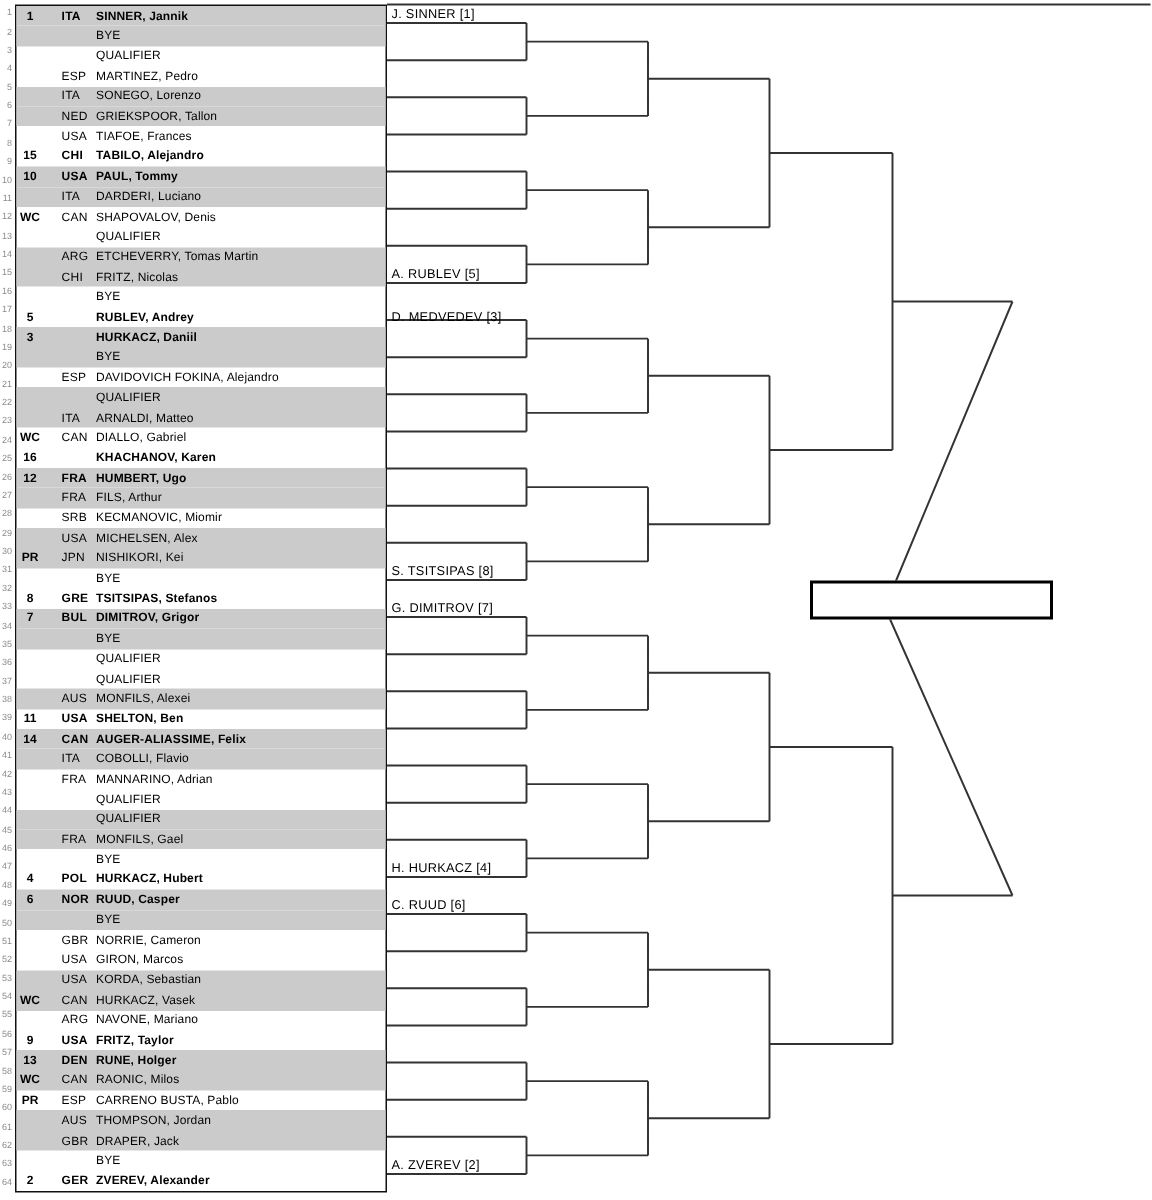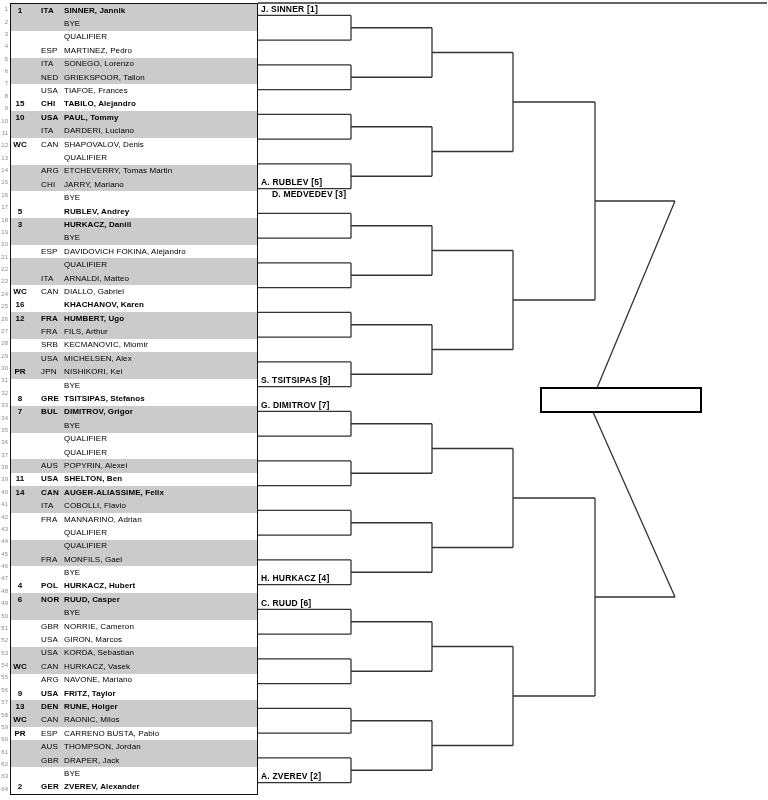--- a/index.html
+++ b/index.html
@@ -25,21 +25,21 @@
   }
   .row{ flex:1 1 0; display:flex; align-items:center; padding-left:1px; font-size:8px; line-height:1; white-space:nowrap; overflow:hidden;}
   .row.stripe{ background:var(--stripe); }
   .col-tag{ width:16px; text-align:center; font-weight:700; flex:none;}
   .col-cc{ width:19px; margin-left:13px; flex:none; letter-spacing:0.2px;}
   .col-name{ margin-left:4px; letter-spacing:0.1px;}
   .b{ font-weight:700; }
   #bracket{ position:absolute; left:0; top:0; pointer-events:none;}
   .adv-label{
     position:absolute; left:261px; width:120px; height:11px;
-    font-size:8.5px; font-weight:700; line-height:11px; letter-spacing:0.2px; white-space:nowrap;
+    font-size:8.5px; font-weight:400; line-height:11px; letter-spacing:0.2px; white-space:nowrap;
   }
   #final-box{
     position:absolute; left:540px; top:387px; width:158px; height:22px;
     border:2px solid #000000; background:#ffffff;
   }
 </style>
 </head>
 <body>
 
 <div class="sheet">
@@ -171,21 +171,21 @@
         <span class="col-name">QUALIFIER</span>
       </div>
       <div class="row stripe">
         <span class="col-tag b"></span>
         <span class="col-cc">ARG</span>
         <span class="col-name">ETCHEVERRY, Tomas Martin</span>
       </div>
       <div class="row stripe">
         <span class="col-tag b"></span>
         <span class="col-cc">CHI</span>
-        <span class="col-name">JARRY, Mariano</span>
+        <span class="col-name">FRITZ, Nicolas</span>
       </div>
       <div class="row">
         <span class="col-tag b"></span>
         <span class="col-cc"></span>
         <span class="col-name">BYE</span>
       </div>
       <div class="row">
         <span class="col-tag b">5</span>
         <span class="col-cc b"></span>
         <span class="col-name b">RUBLEV, Andrey</span>
@@ -276,21 +276,21 @@
         <span class="col-name">QUALIFIER</span>
       </div>
       <div class="row">
         <span class="col-tag b"></span>
         <span class="col-cc"></span>
         <span class="col-name">QUALIFIER</span>
       </div>
       <div class="row stripe">
         <span class="col-tag b"></span>
         <span class="col-cc">AUS</span>
-        <span class="col-name">POPYRIN, Alexei</span>
+        <span class="col-name">MONFILS, Alexei</span>
       </div>
       <div class="row">
         <span class="col-tag b">11</span>
         <span class="col-cc b">USA</span>
         <span class="col-name b">SHELTON, Ben</span>
       </div>
       <div class="row stripe">
         <span class="col-tag b">14</span>
         <span class="col-cc b">CAN</span>
         <span class="col-name b">AUGER-ALIASSIME, Felix</span>
@@ -405,21 +405,21 @@
         <span class="col-cc b">GER</span>
         <span class="col-name b">ZVEREV, Alexander</span>
       </div>
     </div>
   <svg id="bracket" width="768" height="800" viewBox="0 0 768 800">
     <path id="bracket-path" fill="none" stroke="#333333" stroke-width="1.3" d="M258,3L767,3M258,15.375L351,15.375M258,40.125L351,40.125M258,64.875L351,64.875M258,89.625L351,89.625M258,114.375L351,114.375M258,139.125L351,139.125M258,163.875L351,163.875M258,188.625L351,188.625M258,213.375L351,213.375M258,238.125L351,238.125M258,262.875L351,262.875M258,287.625L351,287.625M258,312.375L351,312.375M258,337.125L351,337.125M258,361.875L351,361.875M258,386.625L351,386.625M258,411.375L351,411.375M258,436.125L351,436.125M258,460.875L351,460.875M258,485.625L351,485.625M258,510.375L351,510.375M258,535.125L351,535.125M258,559.875L351,559.875M258,584.625L351,584.625M258,609.375L351,609.375M258,634.125L351,634.125M258,658.875L351,658.875M258,683.625L351,683.625M258,708.375L351,708.375M258,733.125L351,733.125M258,757.875L351,757.875M258,782.625L351,782.625M351,15.375L351,40.125M351,64.875L351,89.625M351,114.375L351,139.125M351,163.875L351,188.625M351,213.375L351,238.125M351,262.875L351,287.625M351,312.375L351,337.125M351,361.875L351,386.625M351,411.375L351,436.125M351,460.875L351,485.625M351,510.375L351,535.125M351,559.875L351,584.625M351,609.375L351,634.125M351,658.875L351,683.625M351,708.375L351,733.125M351,757.875L351,782.625M351,27.75L432,27.75M351,77.25L432,77.25M351,126.75L432,126.75M351,176.25L432,176.25M351,225.75L432,225.75M351,275.25L432,275.25M351,324.75L432,324.75M351,374.25L432,374.25M351,423.75L432,423.75M351,473.25L432,473.25M351,522.75L432,522.75M351,572.25L432,572.25M351,621.75L432,621.75M351,671.25L432,671.25M351,720.75L432,720.75M351,770.25L432,770.25M432,27.75L432,77.25M432,126.75L432,176.25M432,225.75L432,275.25M432,324.75L432,374.25M432,423.75L432,473.25M432,522.75L432,572.25M432,621.75L432,671.25M432,720.75L432,770.25M432,52.5L513,52.5M432,151.5L513,151.5M432,250.5L513,250.5M432,349.5L513,349.5M432,448.5L513,448.5M432,547.5L513,547.5M432,646.5L513,646.5M432,745.5L513,745.5M513,52.5L513,151.5M513,250.5L513,349.5M513,448.5L513,547.5M513,646.5L513,745.5M513,102L595,102M513,300L595,300M513,498L595,498M513,696L595,696M595,102L595,300M595,498L595,696M595,201L675,201M595,597L675,597M675,201L597,388M675,597L593,412"></path>
   </svg>
   <div id="labels">
       <div class="adv-label" style="top: 3.875px;">J. SINNER [1]</div>
       <div class="adv-label" style="top: 177.125px;">A. RUBLEV [5]</div>
-      <div class="adv-label" style="top: 189px; margin-left: 11px;">D. MEDVEDEV [3]</div>
+      <div class="adv-label" style="top: 206px;">D. MEDVEDEV [3]</div>
       <div class="adv-label" style="top: 375.125px;">S. TSITSIPAS [8]</div>
       <div class="adv-label" style="top: 399.875px;">G. DIMITROV [7]</div>
       <div class="adv-label" style="top: 573.125px;">H. HURKACZ [4]</div>
       <div class="adv-label" style="top: 597.875px;">C. RUUD [6]</div>
       <div class="adv-label" style="top: 771.125px;">A. ZVEREV [2]</div>
     </div>
   <div id="final-box"></div>
 </div>
 
 </body></html>

